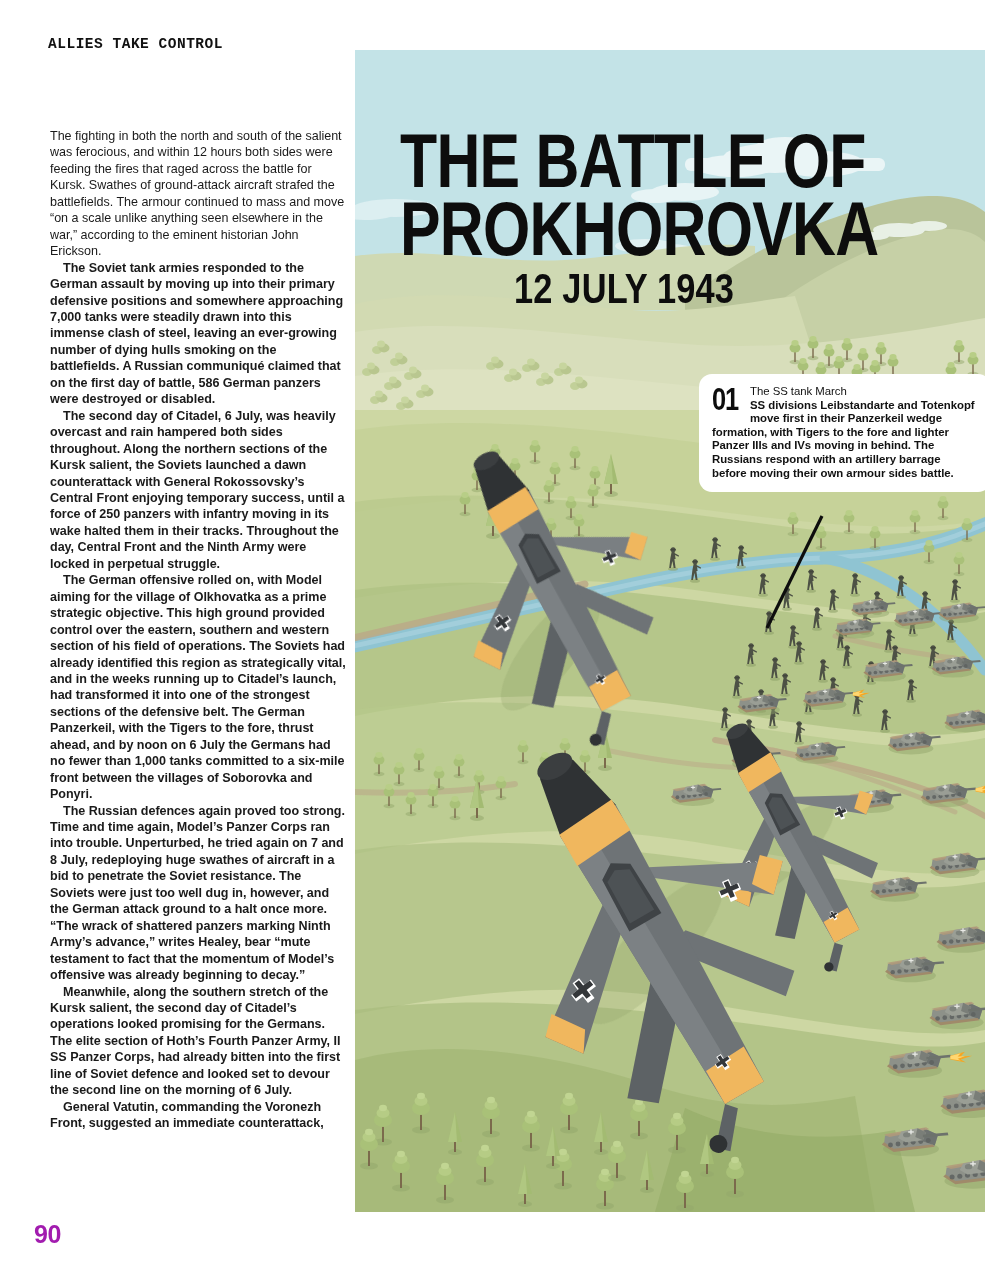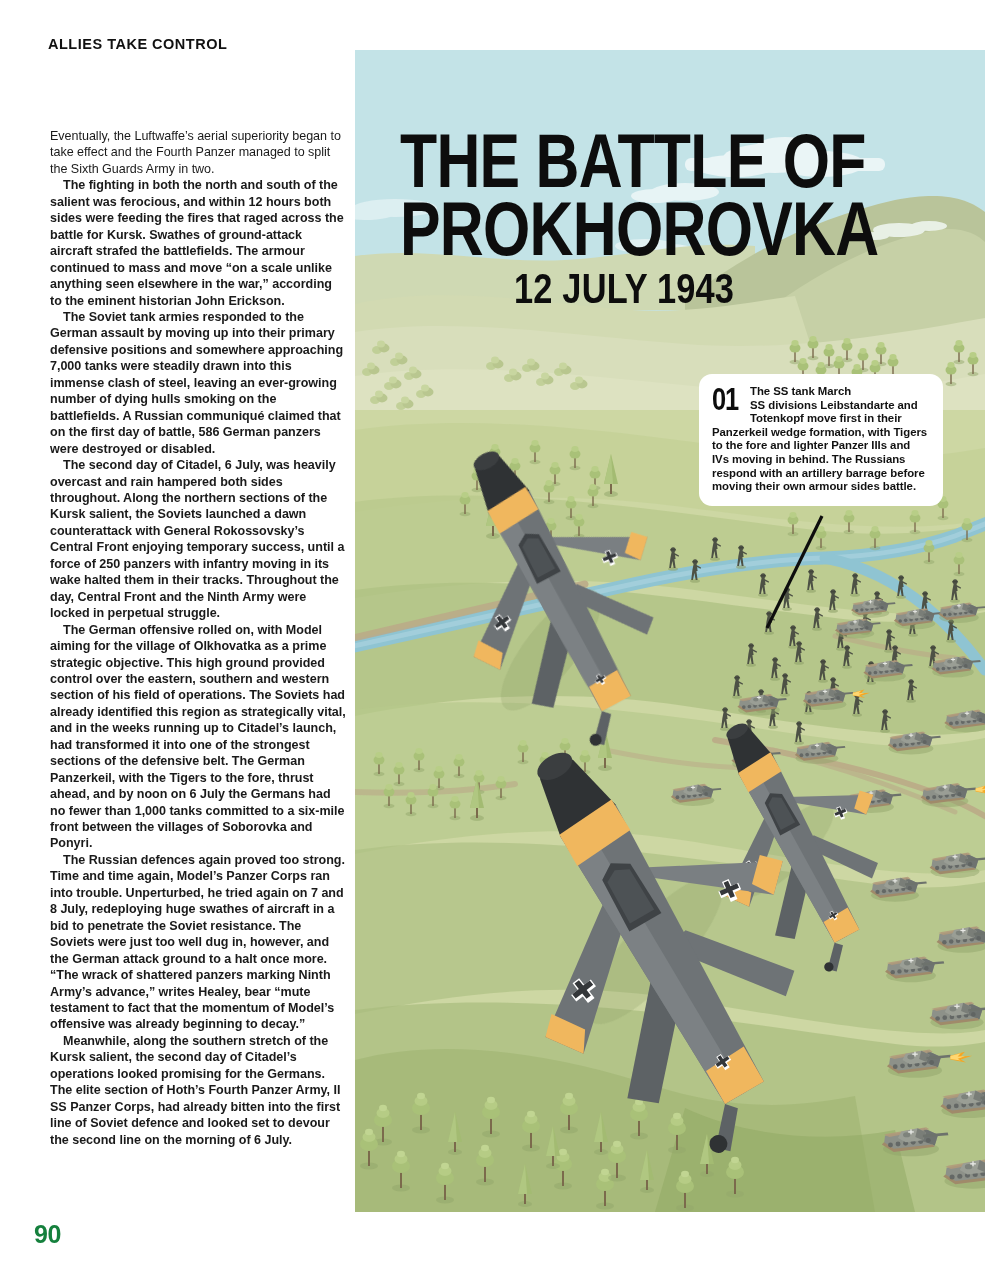--- a/index.html
+++ b/index.html
@@ -3,36 +3,36 @@
 <meta charset="utf-8">
 <style>
   * { margin:0; padding:0; box-sizing:border-box; }
   html,body { width:992px; height:1280px; background:#ffffff; }
   body { font-family:"Liberation Sans", sans-serif; position:relative; overflow:hidden; }
 
   
   #running-head{
     position:absolute; left:48px; top:36px;
     font-size:14.5px; font-weight:bold; letter-spacing:.035em;
-    color:#111; text-transform:uppercase;
+    color:#111; text-transform:uppercase;font-family:Liberation Mono, monospace;
   }
 
   
   #article-column{
     position:absolute; left:50px; top:128px; width:296px;
     font-size:12.55px; line-height:16.45px; color:#1a1a1a;
     text-align:left; letter-spacing:-0.002em;
   }
   #article-column p{ margin:0; }
   #article-column p + p{ text-indent:13px;font-weight:bold; }
 
   
   #folio{
     position:absolute; left:34px; top:1220px;
-    font-size:25px; font-weight:bold; color:#15803d;
+    font-size:25px; font-weight:bold; color:#a21caf;
     font-stretch:condensed; letter-spacing:-0.02em;
   }
 
   
   #illustration{
     position:absolute; left:355px; top:50px; width:630px; height:1162px;
     overflow:hidden; background:#c3e3e7;
   }
   #illo-svg{ display:block; width:630px; height:1162px; }
 
@@ -54,51 +54,51 @@
     font-size:43px; line-height:48px; margin-left:114px;
     color:#0d0d0d; font-weight:bold;
     font-family:"Liberation Sans Narrow","Liberation Sans",sans-serif;
     font-stretch:condensed;
     transform:scaleX(.80); transform-origin:left center;
     letter-spacing:.005em; white-space:nowrap;
   }
 
   
   #callout-box{
-    position:absolute; left:699px; top:374px; width:244px;
+    position:absolute; left:699px; top:374px; width:292px;
     background:#ffffff; border-radius:13px;
     padding:11px 14px 12px 13px;
   }
   #callout-inner{ position:relative; }
   #callout-number{
     float:left; font-size:31px; line-height:26px; font-weight:bold;
     color:#0d0d0d; font-stretch:condensed;
     font-family:"Liberation Sans Narrow","Liberation Sans",sans-serif;
     transform:scaleX(.82); transform-origin:left top;
     margin:2px 6px 0 0; letter-spacing:-0.04em;
   }
   #callout-text{
     font-size:11.4px; line-height:13.6px; font-weight:bold; color:#111;
     letter-spacing:-0.004em;
   }
-  #callout-title{ font-weight:bold; }
+  #callout-title{ font-weight:normal; }
 </style>
 </head>
 <body>
 
 <div id="running-head">ALLIES TAKE CONTROL</div>
 
 <div id="article-column">
-  <p>Eventually, the Luftwaffe’s aerial superiority began to take effect and the Fourth Panzer managed to split the Sixth Guards Army in two.</p>
   <p>The fighting in both the north and south of the salient was ferocious, and within 12 hours both sides were feeding the fires that raged across the battle for Kursk. Swathes of ground-attack aircraft strafed the battlefields. The armour continued to mass and move “on a scale unlike anything seen elsewhere in the war,” according to the eminent historian John Erickson.</p>
   <p>The Soviet tank armies responded to the German assault by moving up into their primary defensive positions and somewhere approaching 7,000 tanks were steadily drawn into this immense clash of steel, leaving an ever-growing number of dying hulls smoking on the battlefields. A Russian communiqué claimed that on the first day of battle, 586 German panzers were destroyed or disabled.</p>
   <p>The second day of Citadel, 6 July, was heavily overcast and rain hampered both sides throughout. Along the northern sections of the Kursk salient, the Soviets launched a dawn counterattack with General Rokossovsky’s Central Front enjoying temporary success, until a force of 250 panzers with infantry moving in its wake halted them in their tracks. Throughout the day, Central Front and the Ninth Army were locked in perpetual struggle.</p>
   <p>The German offensive rolled on, with Model aiming for the village of Olkhovatka as a prime strategic objective. This high ground provided control over the eastern, southern and western section of his field of operations. The Soviets had already identified this region as strategically vital, and in the weeks running up to Citadel’s launch, had transformed it into one of the strongest sections of the defensive belt. The German Panzerkeil, with the Tigers to the fore, thrust ahead, and by noon on 6 July the Germans had no fewer than 1,000 tanks committed to a six-mile front between the villages of Soborovka and Ponyri.</p>
   <p>The Russian defences again proved too strong. Time and time again, Model’s Panzer Corps ran into trouble. Unperturbed, he tried again on 7 and 8 July, redeploying huge swathes of aircraft in a bid to penetrate the Soviet resistance. The Soviets were just too well dug in, however, and the German attack ground to a halt once more. “The wrack of shattered panzers marking Ninth Army’s advance,” writes Healey, bear “mute testament to fact that the momentum of Model’s offensive was already beginning to decay.”</p>
   <p>Meanwhile, along the southern stretch of the Kursk salient, the second day of Citadel’s operations looked promising for the Germans. The elite section of Hoth’s Fourth Panzer Army, II SS Panzer Corps, had already bitten into the first line of Soviet defence and looked set to devour the second line on the morning of 6 July.</p>
+  <p>General Vatutin, commanding the Voronezh Front, suggested an immediate counterattack,</p>
 </div>
 
 <div id="folio">90</div>
 
 <div id="illustration">
 <svg id="illo-svg" viewBox="0 0 630 1162" xmlns="http://www.w3.org/2000/svg">
   <defs>
     <clipPath id="frame">
           <rect x="0" y="0" width="630" height="1162"></rect>
         </clipPath>

